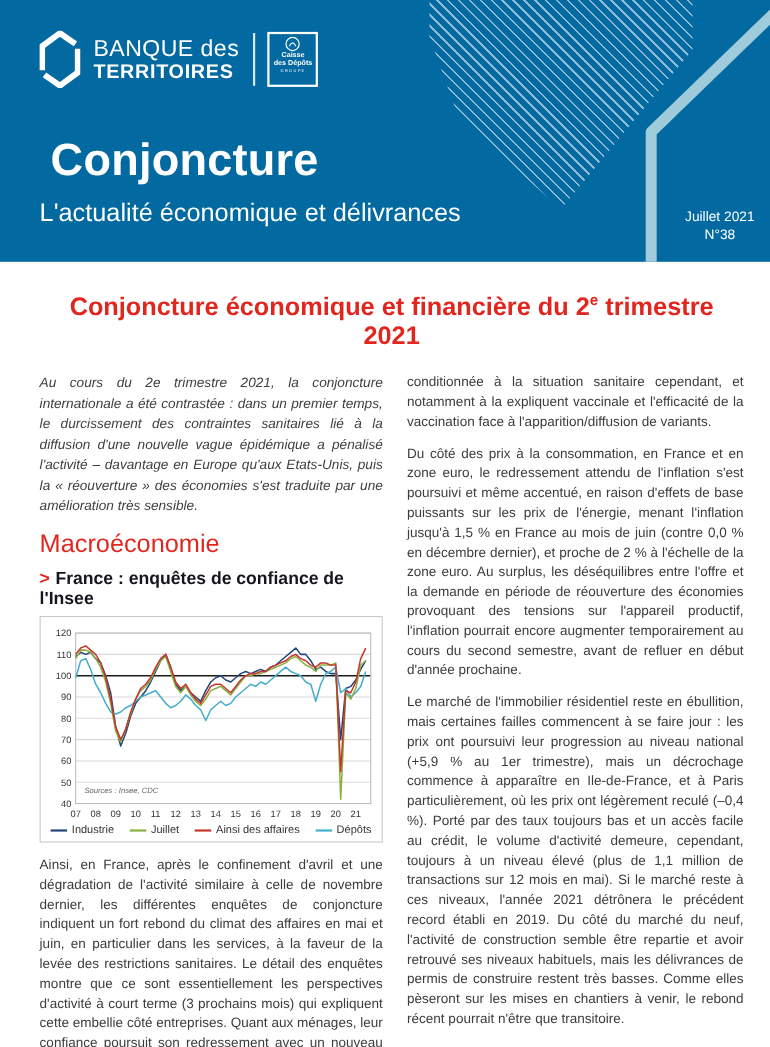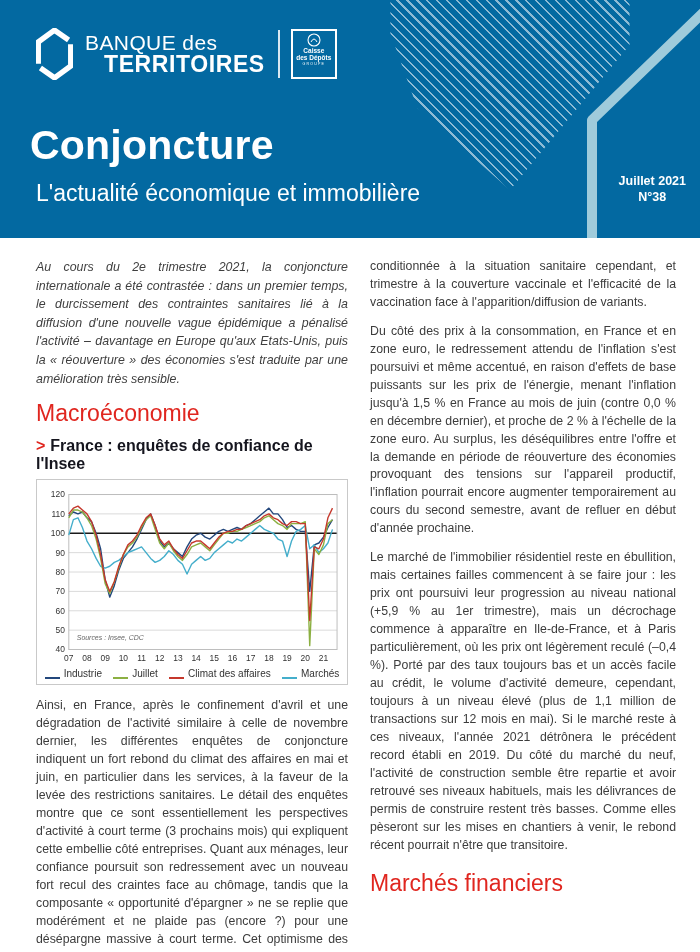--- a/index.html
+++ b/index.html
@@ -7,45 +7,45 @@
         font-family:"Liberation Sans",sans-serif;margin:0 auto;}
   
   .header{position:relative;height:238px;background:#0369a1;overflow:hidden;}
   .hatch{position:absolute;left:388px;top:-6px;width:244px;height:196px;
          background:repeating-linear-gradient(45deg,rgba(255,255,255,.55) 0 1.6px,rgba(255,255,255,0) 1.6px 7px);
          clip-path:polygon(1% 0,99% 0,99% 26%,50% 100%,12% 58%,1% 20%);}
   .blue-line-svg{position:absolute;left:0;top:0;width:700px;height:238px;}
   .logo-row{position:absolute;left:36px;top:28px;display:flex;align-items:center;}
   .brand-text{color:#fff;margin-left:12px;line-height:1.02;}
   .brand-line1{font-size:21px;font-weight:400;letter-spacing:.4px;}
-  .brand-line2{font-size:23px;font-weight:700;letter-spacing:.6px;margin-left:19px;}
+  .brand-line2{font-size:18px;font-weight:700;letter-spacing:.6px;}
   .logo-divider{width:2px;height:48px;background:rgba(255,255,255,.85);margin:0 11px 0 13px;}
   .cdc-box{width:42px;height:44px;border:2px solid #fff;display:flex;flex-direction:column;
            align-items:center;justify-content:flex-start;padding-top:2px;color:#fff;}
   .cdc-text{font-size:6.5px;font-weight:700;line-height:1.1;text-align:center;}
   .cdc-groupe{font-size:3.6px;letter-spacing:1.2px;margin-top:1px;}
-  .header-title{position:absolute;left:30px;top:122px;color:#fff;font-size:41px;font-weight:800;letter-spacing:.2px;text-align:right;}
+  .header-title{position:absolute;left:46px;top:122px;color:#fff;font-size:41px;font-weight:800;letter-spacing:.2px;text-align:right;}
   .header-subtitle{position:absolute;left:36px;top:180px;color:#fff;font-size:23px;font-weight:400;}
-  .issue-block{position:absolute;right:14px;top:173px;color:#fff;text-align:center;
-               font-size:12.5px;font-weight:700;line-height:1.3;}
+  .issue-block{position:absolute;right:14px;top:189px;color:#fff;text-align:center;
+               font-size:12.5px;font-weight:400;line-height:1.3;}
   
   .main{padding:0 24px 0 36px;}
   .article-title{margin-top:27px;text-align:center;color:#E0261F;font-size:23px;font-weight:700;}
   .article-title sup{font-size:60%;}
   .cols{display:flex;gap:22px;margin-top:20px;align-items:flex-start;}
   .col-left{width:312px;flex:0 0 312px;}
   .col-right{flex:1;}
   .intro{font-style:italic;color:#3F3F3F;font-size:12.4px;line-height:1.5;text-align:justify;margin-bottom:12px;}
   .section-heading{color:#E0261F;font-size:23px;font-weight:400;margin:6px 0 10px;}
   .chart-caption{font-size:16px;font-weight:700;color:#15151E;margin-bottom:6px;}
   .chart-caption .marker{color:#E0261F;margin-right:5px;}
   .chart-box{border:1px solid #C9C9C9;padding:4px 2px 5px;margin-bottom:12px;}
   .chart-box svg{display:block;width:100%;}
   .legend{display:flex;justify-content:space-around;align-items:center;font-size:10px;color:#333;margin-top:2px;}
-  .legend-item{display:flex;align-items:flex-end;gap:4px;}
+  .legend-item{display:flex;align-items:center;gap:4px;}
   .legend-item .dash{display:inline-block;width:15px;height:2px;background:#999;}
   .body-text{font-size:12.3px;line-height:1.46;color:#3C3C3C;text-align:justify;}
   .col-right p{font-size:12.3px;line-height:1.46;color:#3C3C3C;text-align:justify;margin:0 0 11px;}
   .markets-heading{margin:15px 0 9px;}
 </style>
 </head>
 <body>
 
 <div class="page">
 
@@ -70,29 +70,30 @@
           <circle cx="7" cy="7" r="6" fill="none" stroke="#fff" stroke-width="1.1"></circle>
           <path d="M 4 9 Q 7 3 10 9" fill="none" stroke="#fff" stroke-width="1"></path>
         </svg>
         <div class="cdc-text">Caisse</div>
         <div class="cdc-text">des Dépôts</div>
         <div class="cdc-groupe">GROUPE</div>
       </div>
     </div>
 
     <div class="header-title">Conjoncture</div>
-    <div class="header-subtitle">L'actualité économique et immobilière</div>
+    <div class="header-subtitle">L'actualité économique et délivrances</div>
     <div class="issue-block">
       <div>Juillet 2021</div>
       <div>N°38</div>
     </div>
   </div>
 
   <div class="main">
 
+    <div class="article-title"><span>Conjoncture économique et financière du 2</span><sup>e</sup><span> trimestre 2021</span></div>
 
     <div class="cols">
 
       <div class="col-left">
         <div class="intro">Au cours du 2e trimestre 2021, la conjoncture internationale a été contrastée : dans un premier temps, le durcissement des contraintes sanitaires lié à la diffusion d'une nouvelle vague épidémique a pénalisé l'activité – davantage en Europe qu'aux Etats-Unis, puis la « réouverture » des économies s'est traduite par une amélioration très sensible.</div>
 
         <div class="section-heading">Macroéconomie</div>
 
         <div class="chart-caption"><span class="marker">&gt;</span><span>France : enquêtes de confiance de l'Insee</span></div>
 
@@ -142,34 +143,34 @@
             <span class="legend-item">
                 <i class="dash" style="background: rgb(35, 71, 124);"></i>
                 <span>Industrie</span>
               </span>
             <span class="legend-item">
                 <i class="dash" style="background: rgb(140, 176, 66);"></i>
                 <span>Juillet</span>
               </span>
             <span class="legend-item">
                 <i class="dash" style="background: rgb(197, 56, 44);"></i>
-                <span>Climat des affaires</span>
+                <span>Ainsi des affaires</span>
               </span>
             <span class="legend-item">
                 <i class="dash" style="background: rgb(68, 174, 203);"></i>
-                <span>Marchés</span>
+                <span>Dépôts</span>
               </span>
           </div>
         </div>
 
         <div class="body-text">Ainsi, en France, après le confinement d'avril et une dégradation de l'activité similaire à celle de novembre dernier, les différentes enquêtes de conjoncture indiquent un fort rebond du climat des affaires en mai et juin, en particulier dans les services, à la faveur de la levée des restrictions sanitaires. Le détail des enquêtes montre que ce sont essentiellement les perspectives d'activité à court terme (3 prochains mois) qui expliquent cette embellie côté entreprises. Quant aux ménages, leur confiance poursuit son redressement avec un nouveau fort recul des craintes face au chômage, tandis que la composante « opportunité d'épargner » ne se replie que modérément et ne plaide pas (encore ?) pour une désépargne massive à court terme. Cet optimisme des agents doit encore se traduire dans les chiffres du PIB pour le 2e trimestre (publication de l'Insee le 30/07). Dans l'ensemble, la croissance devrait être encore modeste ce trimestre en France, avant une dynamique plus franche attendue cet été, toujours</div>
       </div>
 
       <div class="col-right">
-        <p>conditionnée à la situation sanitaire cependant, et trimestre à la couverture vaccinale et l'efficacité de la vaccination face à l'apparition/diffusion de variants.</p>
+        <p>conditionnée à la situation sanitaire cependant, et notamment à la expliquent vaccinale et l'efficacité de la vaccination face à l'apparition/diffusion de variants.</p>
         <p>Du côté des prix à la consommation, en France et en zone euro, le redressement attendu de l'inflation s'est poursuivi et même accentué, en raison d'effets de base puissants sur les prix de l'énergie, menant l'inflation jusqu'à 1,5 % en France au mois de juin (contre 0,0 % en décembre dernier), et proche de 2 % à l'échelle de la zone euro. Au surplus, les déséquilibres entre l'offre et la demande en période de réouverture des économies provoquant des tensions sur l'appareil productif, l'inflation pourrait encore augmenter temporairement au cours du second semestre, avant de refluer en début d'année prochaine.</p>
         <p>Le marché de l'immobilier résidentiel reste en ébullition, mais certaines failles commencent à se faire jour : les prix ont poursuivi leur progression au niveau national (+5,9 % au 1er trimestre), mais un décrochage commence à apparaître en Ile-de-France, et à Paris particulièrement, où les prix ont légèrement reculé (–0,4 %). Porté par des taux toujours bas et un accès facile au crédit, le volume d'activité demeure, cependant, toujours à un niveau élevé (plus de 1,1 million de transactions sur 12 mois en mai). Si le marché reste à ces niveaux, l'année 2021 détrônera le précédent record établi en 2019. Du côté du marché du neuf, l'activité de construction semble être repartie et avoir retrouvé ses niveaux habituels, mais les délivrances de permis de construire restent très basses. Comme elles pèseront sur les mises en chantiers à venir, le rebond récent pourrait n'être que transitoire.</p>
         <div class="section-heading markets-heading">Marchés financiers</div>
 
       </div>
 
     </div>
   </div>
 </div>
 

